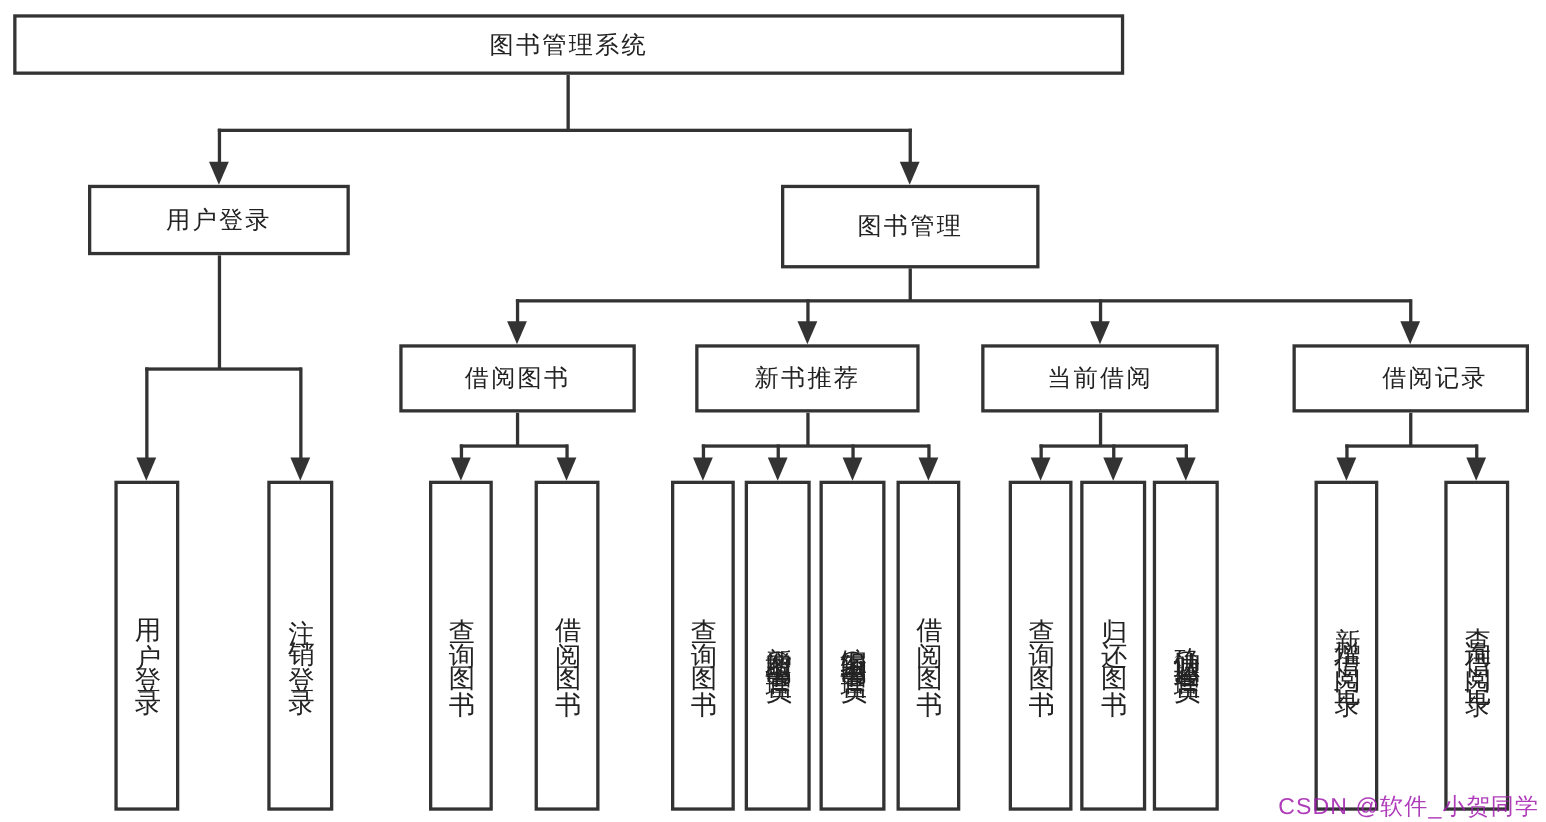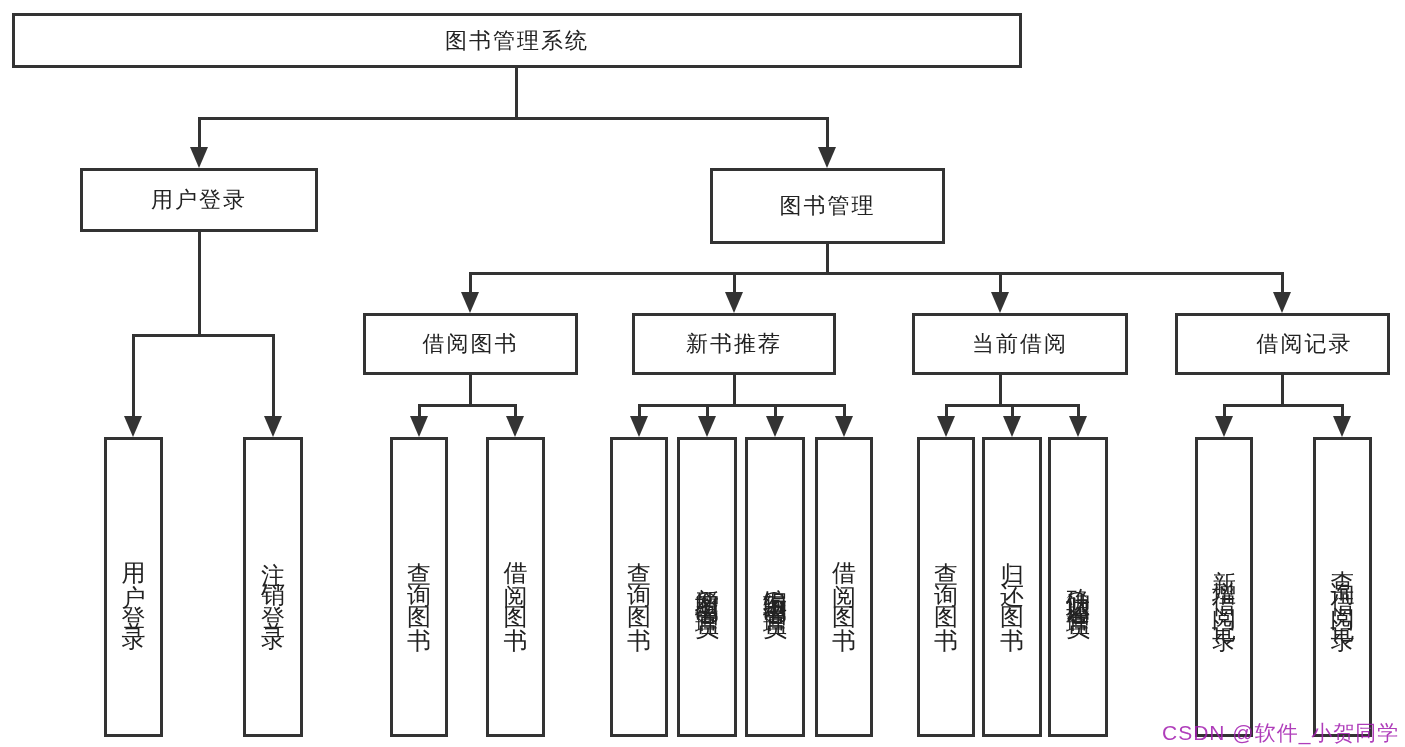--- a/index.html
+++ b/index.html
@@ -80,21 +80,21 @@
   <div class="arrow" style="left:461px;top:292px;"></div>
   <div class="vline" style="left:733px;top:272px;height:22px;"></div>
   <div class="arrow" style="left:725px;top:292px;"></div>
   <div class="vline" style="left:999px;top:272px;height:22px;"></div>
   <div class="arrow" style="left:991px;top:292px;"></div>
   <div class="vline" style="left:1281px;top:272px;height:22px;"></div>
   <div class="arrow" style="left:1273px;top:292px;"></div>
 
   <div class="box hbox" style="left:363px;top:313px;width:215px;height:62px;">借阅图书</div>
   <div class="box hbox" style="left:632px;top:313px;width:204px;height:62px;">新书推荐</div>
-  <div class="box hbox" style="left:892px;top:313px;width:216px;height:62px;margin-left:20px;">当前借阅</div>
+  <div class="box hbox" style="left:892px;top:313px;width:216px;height:62px;">当前借阅</div>
   <div class="box hbox" style="left:1175px;top:313px;width:215px;height:62px;padding-left:44px;">借阅记录</div>
 
   <div class="vline" style="left:469px;top:375px;height:31px;"></div>
   <div class="hline" style="left:418px;top:404px;width:98px;"></div>
   <div class="vline" style="left:418px;top:404px;height:16px;"></div>
   <div class="arrow" style="left:410px;top:416px;"></div>
   <div class="vline" style="left:514px;top:404px;height:16px;"></div>
   <div class="arrow" style="left:506px;top:416px;"></div>
 
   <div class="vline" style="left:733px;top:375px;height:31px;"></div>

